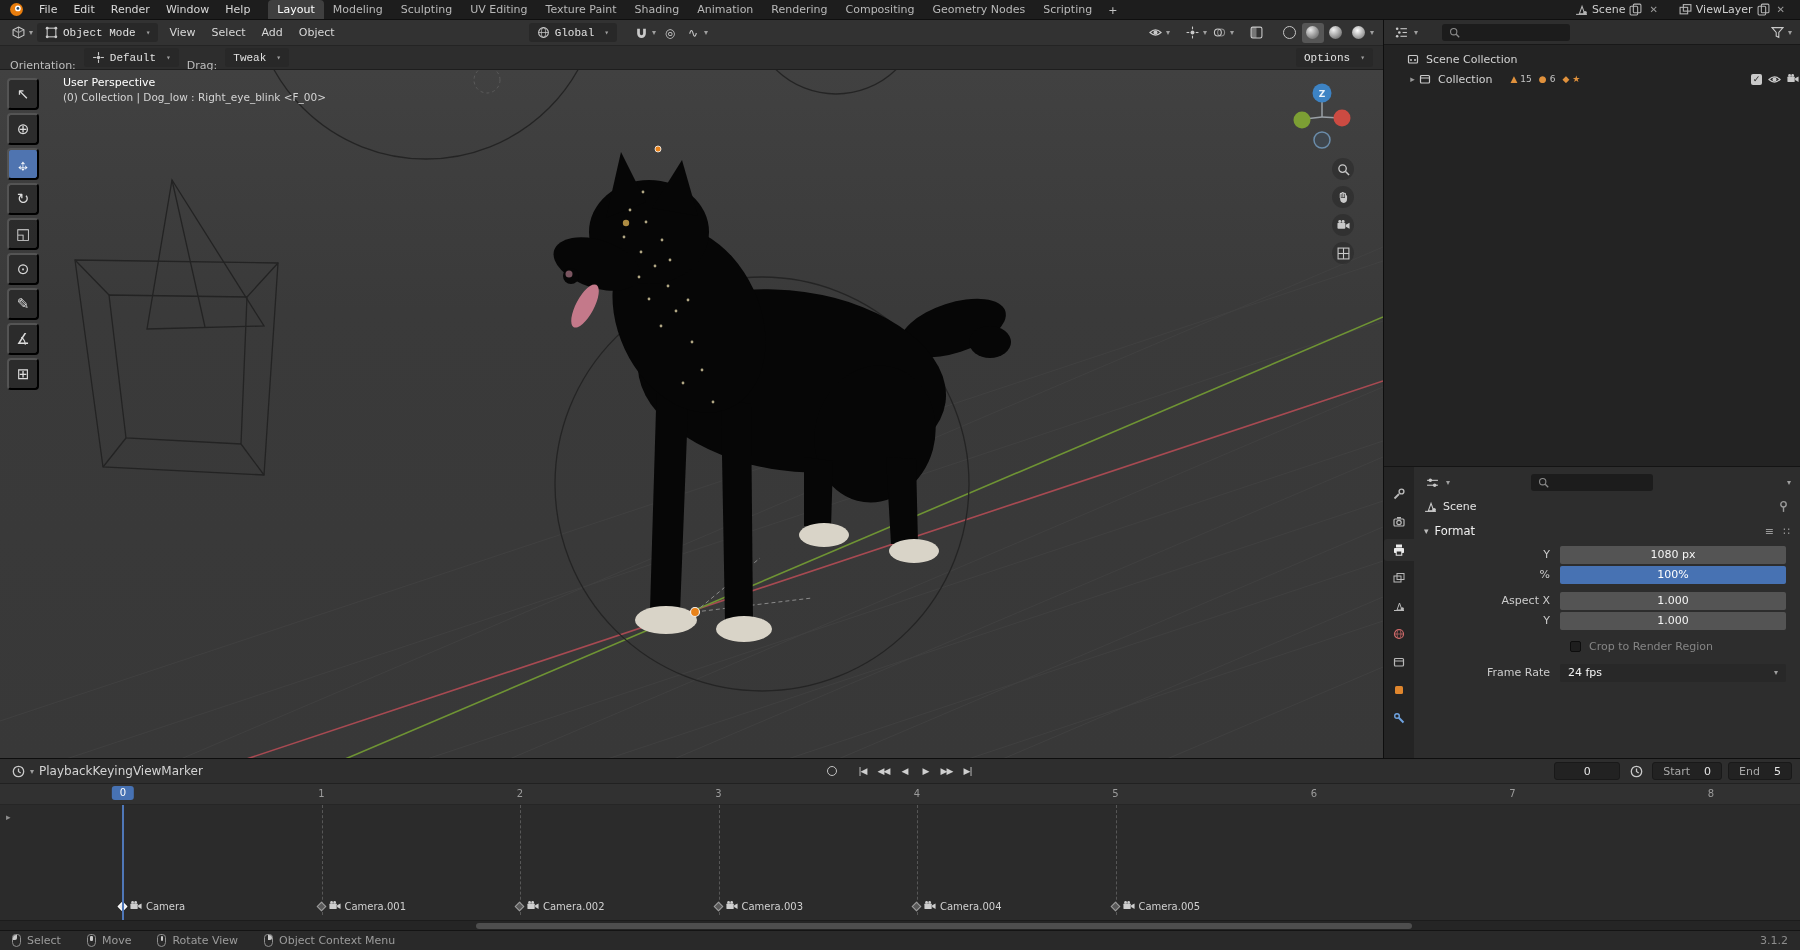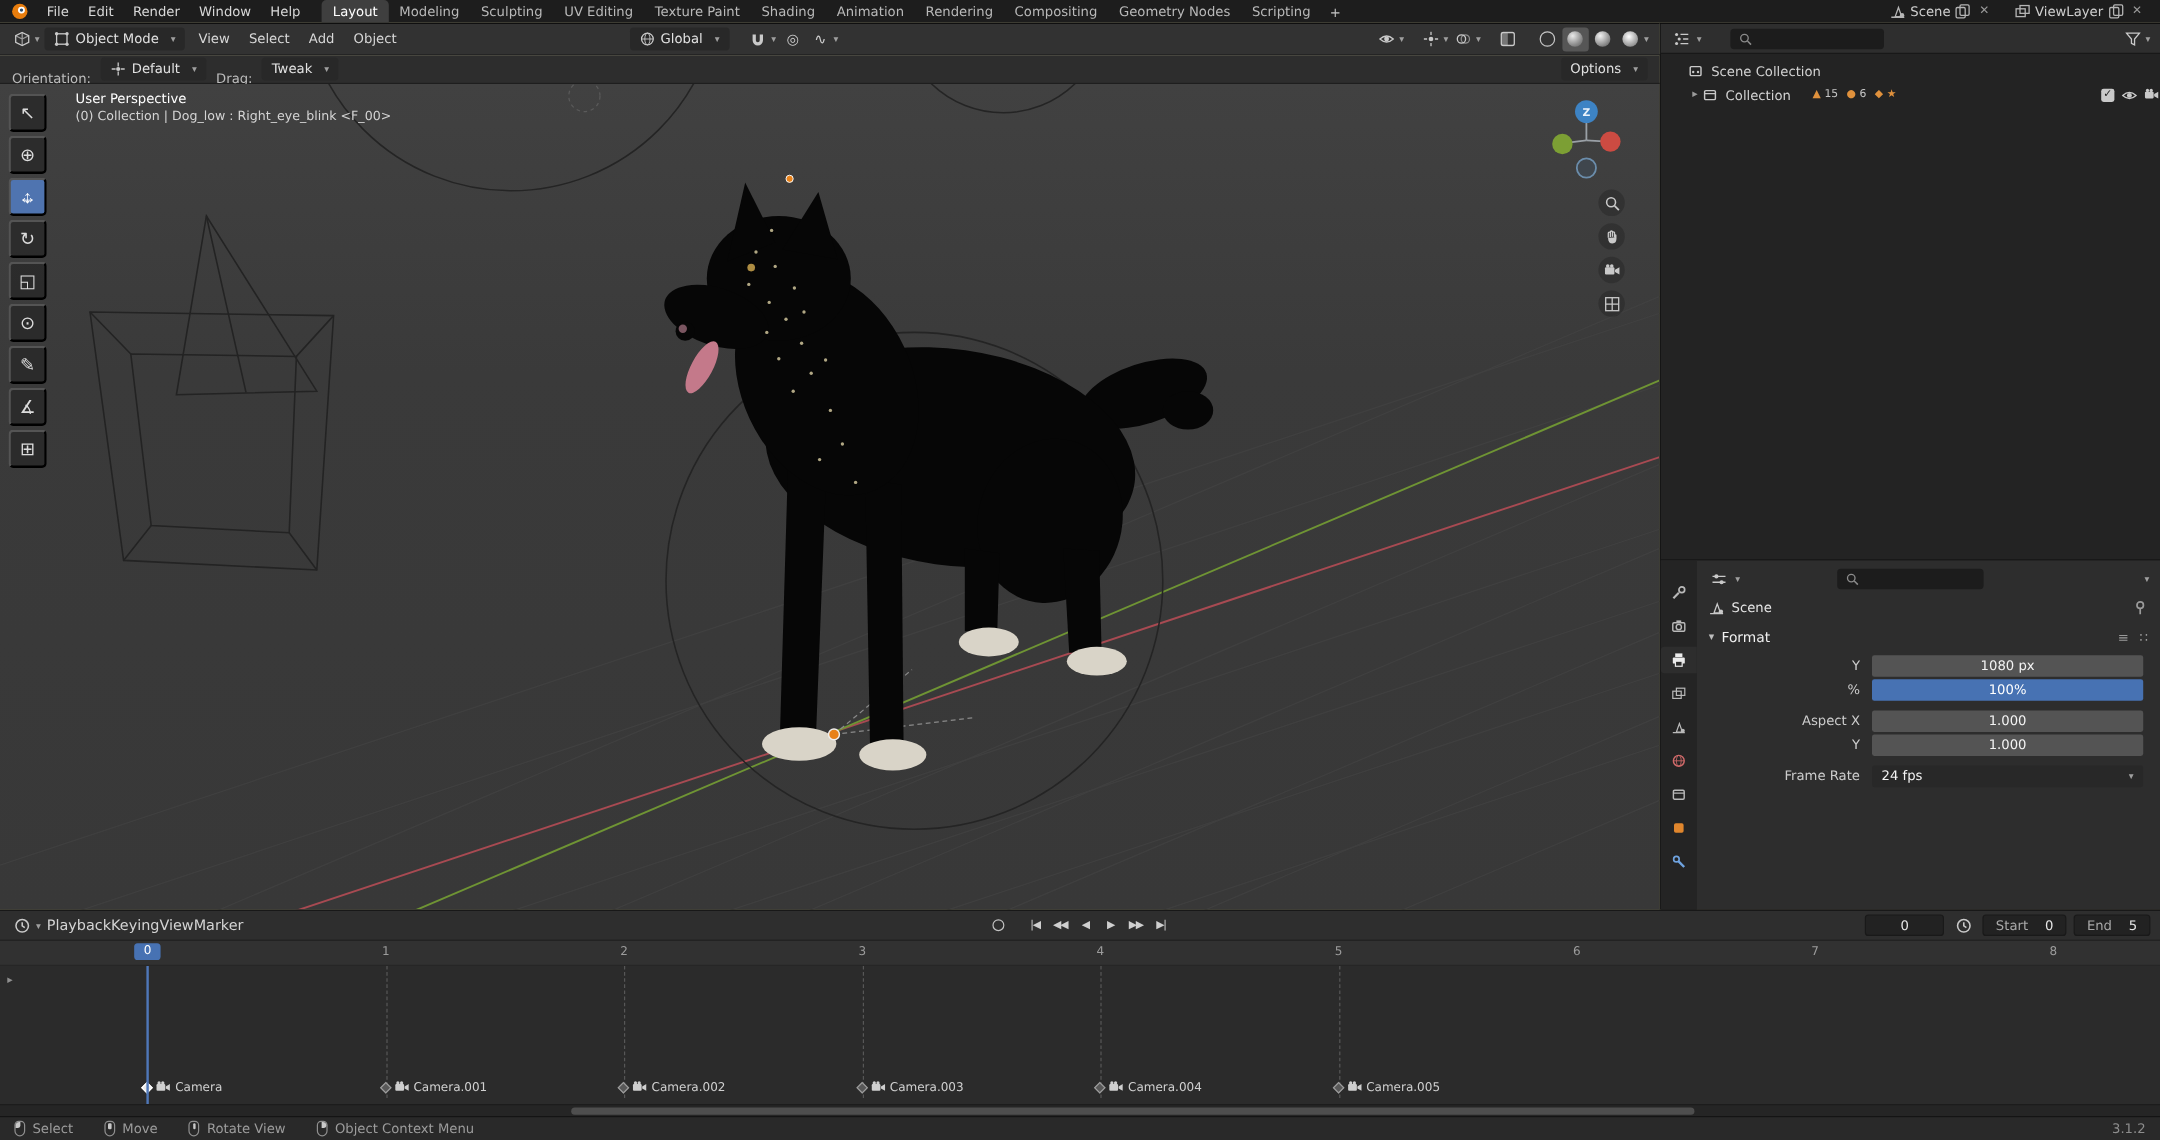--- a/index.html
+++ b/index.html
@@ -1,17 +1,17 @@
 <!DOCTYPE html>
 <html><head>
 <meta charset="utf-8">
 <style>
   * { box-sizing:border-box; margin:0; padding:0; }
   html,body { background:#000; }
-  #app { position:relative; width:1800px; height:950px; background:#fef9c3;
+  #app { position:relative; width:1800px; height:950px; background:#0c4a6e;
          font-family:"DejaVu Sans","Liberation Sans",sans-serif; font-size:12px;
          color:#d4d4d4; overflow:hidden; user-select:none; }
 
   
   .topbar { position:absolute; left:0; top:0; width:1800px; height:19px;
             display:flex; align-items:center; padding:0 6px; background:#1d1d1d; }
   .blogo { width:15px; height:15px; margin:0 7px 0 3px; display:inline-flex; }
   .menu { padding:0 8px; font-size:11px; color:#d8d8d8; }
   #workspace-tabs { display:flex; margin-left:10px; height:19px; align-items:stretch; }
   .wtab { font-size:11px; color:#b9b9b9; padding:3px 9px 2px; border-radius:4px 4px 0 0; white-space:nowrap; }
@@ -22,21 +22,21 @@
   .tb-ic { width:13px; height:13px; display:inline-flex; color:#b5b5b5; }
   .tb-x { color:#9a9a9a; font-size:10px; padding:0 3px; }
   .tb-sep { width:10px; }
 
   
   .vp-col { position:absolute; left:0; top:19px; width:1383px; height:739px;
             display:flex; flex-direction:column; border-top:1px solid #0f0f0f; }
   .vp-header { height:26px; background:#323232; display:flex; align-items:center;
                gap:3px; padding:0 8px; border-bottom:1px solid #242424; }
   .pill { display:inline-flex; align-items:center; gap:5px; background:#282828;
-          border-radius:3px; padding:0 8px; font-size:11px; color:#e2e2e2; height:19px; white-space:nowrap; }
+          border-radius:3px; padding:0 8px; font-size:11px; color:#e2e2e2; height:19px; white-space:nowrap;font-family:Liberation Mono, monospace; }
   .drop::after { content:"▾"; font-size:8px; color:#9f9f9f; margin-left:5px; }
   .vmenu { padding:0 8px; font-size:11px; color:#d8d8d8; }
   .ibtn { min-width:20px; height:19px; display:inline-flex; align-items:center;
           justify-content:center; color:#cdcdcd; font-size:12px; border-radius:3px; }
   .ic12 { width:13px; height:13px; display:inline-flex; color:#c9c9c9; }
   .caret { font-size:8px; color:#9f9f9f; margin:0 1px 0 -2px; }
   .spacer { width:180px; }
   .right-cluster { margin-left:auto; display:flex; align-items:center; gap:2px; }
   .sep { width:8px; }
   .shade-btn { width:22px; height:20px; display:flex; align-items:center; justify-content:center; border-radius:3px; }
@@ -762,20 +762,24 @@
               <div class="prow">
                 <div class="plabel">Aspect X</div>
                 <div class="pfield">1.000</div>
               </div>
               <div class="prow">
                 <div class="plabel">Y</div>
                 <div class="pfield">1.000</div>
               </div>
             </div>
             <div class="group">
+              <div class="checkrow disabled">
+                <span class="cbox"></span>
+                <span>Crop to Render Region</span>
+              </div>
             </div>
             <div class="group">
               <div class="prow">
                 <div class="plabel">Frame Rate</div>
                 <div class="pfield dropdown">
                   <span>24 fps</span>
                   <span class="dc">▾</span>
                 </div>
               </div>
             </div>

